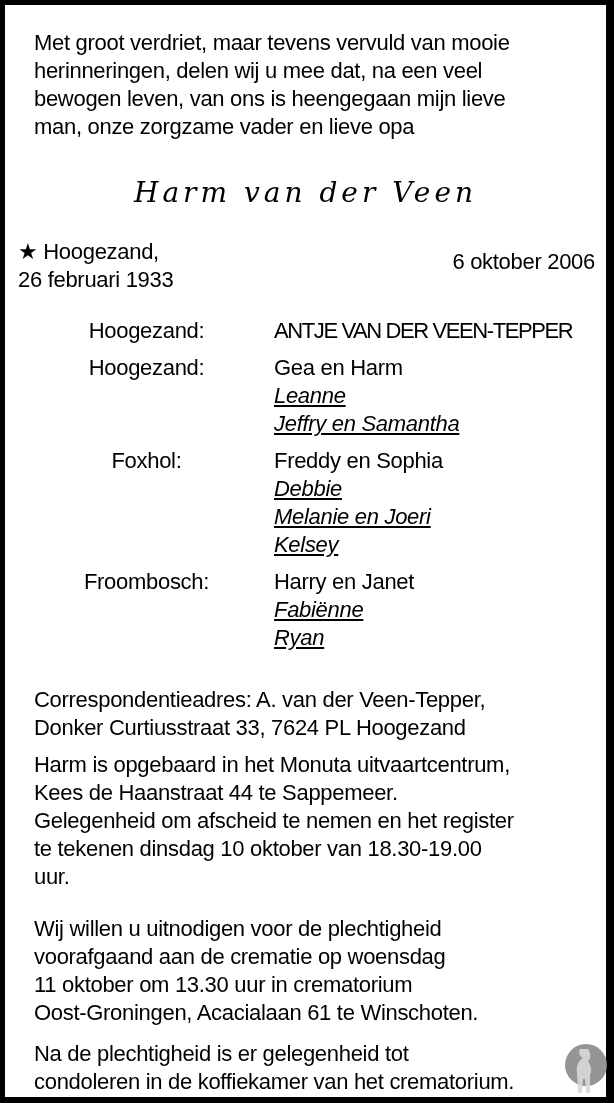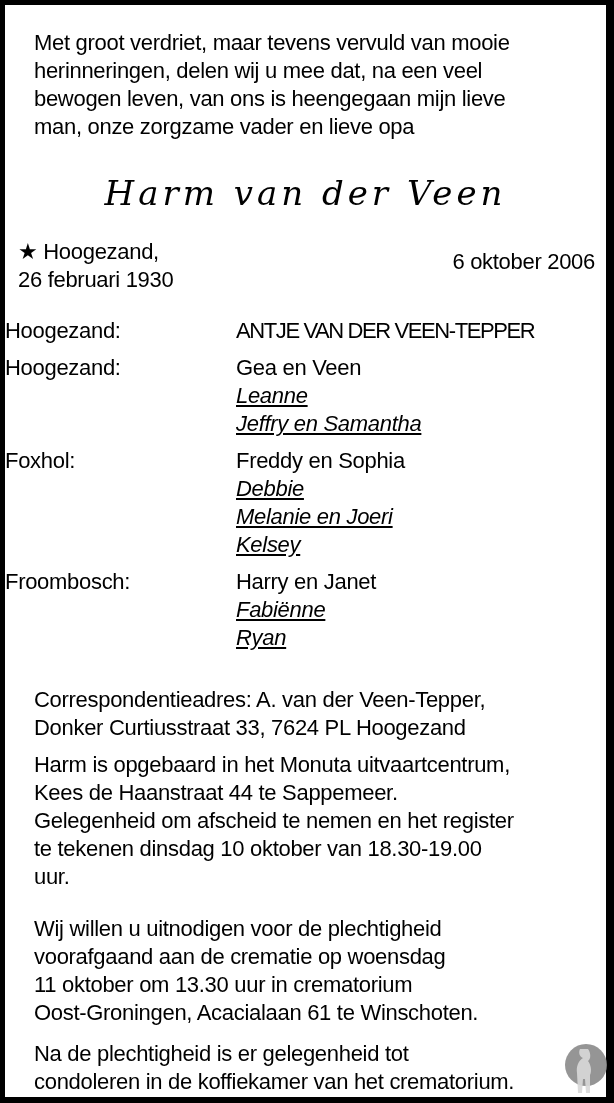--- a/index.html
+++ b/index.html
@@ -34,21 +34,21 @@
   }
   .para span { display: block; white-space: nowrap; }
   .name-title {
     position: absolute;
     left: 0;
     width: 601px;
     top: 170px;
     text-align: center;
     font-family: "DejaVu Serif", serif;
     font-style: italic;
-    font-size: 34px;
+    font-size: 28px;
     letter-spacing: 4px;
     line-height: 36px;
   }
   .birth {
     position: absolute;
     left: 13px;
     top: 233px;
   }
   .death {
     position: absolute;
@@ -62,23 +62,24 @@
     left: 0;
     top: 312px;
     width: 601px;
   }
   .fam-group {
     display: flex;
     margin-bottom: 9px;
   }
   .fam-label {
     width: 207px;
-    text-align: left;
+    text-align: center;
     white-space: nowrap;
     flex: none;
+    margin-left: 38px;
   }
   .fam-names {
     margin-left: 24px;
   }
   .fam-names span { display: block; white-space: nowrap; }
   .fam-names .ital { font-style: italic; text-decoration: underline; }
   .fam-names .caps { letter-spacing: -1.4px; text-align: center; }
   .logo {
     position: absolute;
     right: -2px;
@@ -96,38 +97,38 @@
     <span>Met groot verdriet, maar tevens vervuld van mooie</span>
     <span>herinneringen, delen wij u mee dat, na een veel</span>
     <span>bewogen leven, van ons is heengegaan mijn lieve</span>
     <span>man, onze zorgzame vader en lieve opa</span>
   </p>
 
   <div class="name-title">Harm van der Veen</div>
 
   <div class="birth">
     <span><span style="display:inline">★</span> <span style="display:inline">Hoogezand,</span></span>
-    <span>26 februari 1930</span>
+    <span>26 februari 1933</span>
   </div>
 
   <div class="death">
     <span>6 oktober 2006</span>
   </div>
 
   <div class="family">
     <div class="fam-group">
       <div class="fam-label">Hoogezand:</div>
       <div class="fam-names">
         <span class="caps">ANTJE VAN DER VEEN-TEPPER</span>
       </div>
     </div>
     <div class="fam-group">
       <div class="fam-label">Hoogezand:</div>
       <div class="fam-names">
-        <span>Gea en Veen</span>
+        <span>Gea en Harm</span>
         <span class="ital">Leanne</span>
         <span class="ital">Jeffry en Samantha</span>
       </div>
     </div>
     <div class="fam-group">
       <div class="fam-label">Foxhol:</div>
       <div class="fam-names">
         <span>Freddy en Sophia</span>
         <span class="ital">Debbie</span>
         <span class="ital">Melanie en Joeri</span>

